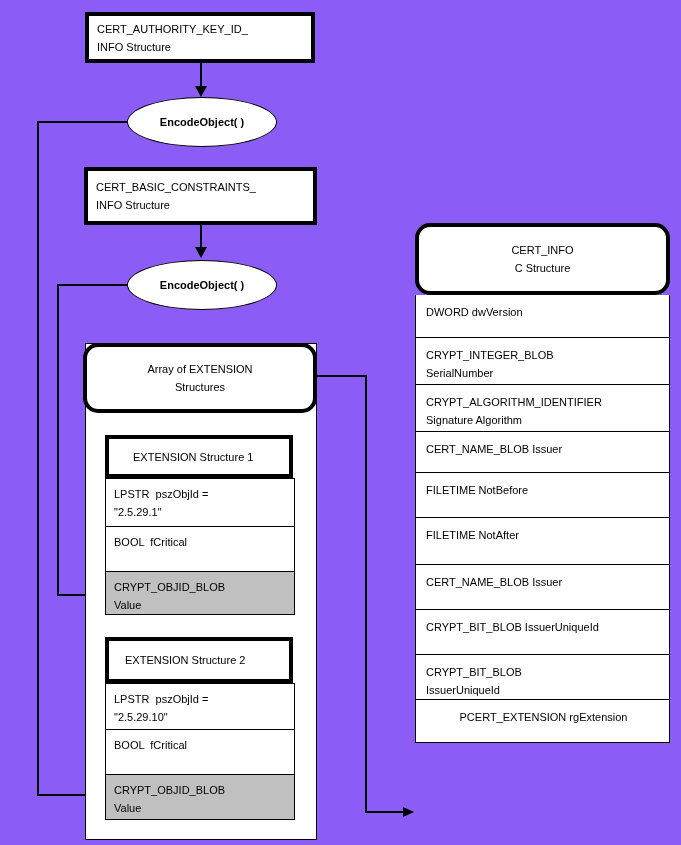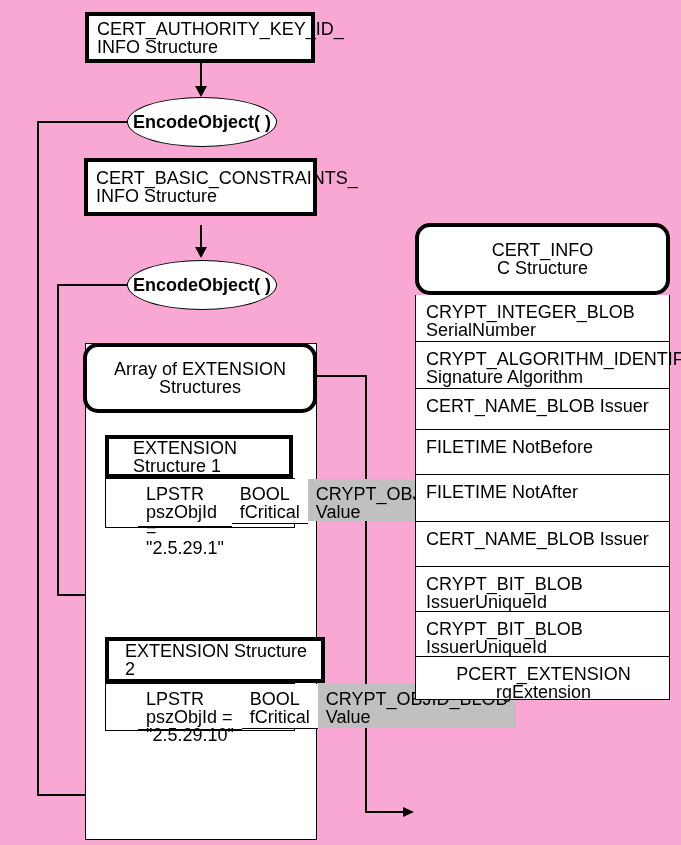--- a/index.html
+++ b/index.html
@@ -1,23 +1,23 @@
 <!DOCTYPE html>
 <html><head>
 <meta charset="utf-8">
 <style>
   * { margin: 0; padding: 0; box-sizing: border-box; }
   html, body { background: #ffffff; }
   #stage {
     position: relative;
     width: 681px;
     height: 845px;
-    background: #f9a8d4;
+    background: #8b5cf6;
     font-family: "Liberation Sans", sans-serif;
-    font-size: 18px;
+    font-size: 11px;
     line-height: 18px;
     color: #000000;
     overflow: hidden;
   }
   svg.connectors {
     position: absolute;
     left: 0; top: 0;
     width: 681px; height: 845px;
     z-index: 1;
   }
@@ -48,21 +48,21 @@
     border: 1px solid #000;
     background: #fff;
     z-index: 1;
   }
   .rows {
     position: absolute;
     border: 1px solid #000;
     background: #fff;
     z-index: 2;
     display: flex;
-    padding-left: 32px;
+    flex-direction: column;
   }
   .rows .row {
     border-bottom: 1px solid #000;
     padding: 6px 8px 0 8px;
     white-space: pre-wrap;
     background: #fff;
   }
   .rows .row:last-child { border-bottom: none; }
   .cert-rows {
     position: absolute;
@@ -112,54 +112,55 @@
       <polyline points="317,376 366,376 366,812 406,812" fill="none" stroke="#000" stroke-width="2"></polyline>
       <polygon points="414,812 403,807 403,817" fill="#000"></polygon>
     </g>
   </svg>
 
   <div class="box-thick pad-left pre" style="left:85px; top:12px; width:230px; height:51px;">CERT_AUTHORITY_KEY_ID_
 INFO Structure</div>
 
   <div class="ellipse" style="left:127px; top:97px; width:150px; height:50px;">EncodeObject( )</div>
 
-  <div class="box-thick pad-left pre" style="left:84px; top:158px; width:233px; height:58px;">CERT_BASIC_CONSTRAINTS_
+  <div class="box-thick pad-left pre" style="left:84px; top:167px; width:233px; height:58px;">CERT_BASIC_CONSTRAINTS_
 INFO Structure</div>
 
   <div class="ellipse" style="left:127px; top:260px; width:150px; height:50px;">EncodeObject( )</div>
 
   <div class="container-box" style="left:85px; top:343px; width:232px; height:497px;"></div>
 
   <div class="box-thick centered pre" style="left:83px; top:343px; width:234px; height:70px;">Array of EXTENSION
 Structures</div>
 
   <div class="box-thick pad-left" style="left:105px; top:435px; width:188px; height:43px;padding-left:24px;">EXTENSION Structure 1</div>
 
   <div class="rows" style="left:105px; top:478px; width:190px;">
     <div class="row" style="height:48px;">LPSTR  pszObjId =
 "2.5.29.1"</div>
     <div class="row" style="height:45px;">BOOL  fCritical</div>
     <div class="row" style="height: 42px; background: rgb(192, 192, 192);">CRYPT_OBJID_BLOB
 Value</div>
   </div>
 
-  <div class="box-thick pad-left" style="left:105px; top:637px; width:220px; height:46px;padding-left:16px;">EXTENSION Structure 2</div>
+  <div class="box-thick pad-left" style="left:105px; top:637px; width:188px; height:46px;padding-left:16px;">EXTENSION Structure 2</div>
 
   <div class="rows" style="left:105px; top:683px; width:190px;">
     <div class="row" style="height:46px;">LPSTR  pszObjId =
 "2.5.29.10"</div>
     <div class="row" style="height:45px;">BOOL  fCritical</div>
     <div class="row" style="height: 44px; background: rgb(192, 192, 192);">CRYPT_OBJID_BLOB
 Value</div>
   </div>
 
   <div class="box-thick centered pre" style="left:415px; top:223px; width:255px; height:72px;">CERT_INFO
 C Structure</div>
 
   <div class="cert-rows" style="left:415px; top:295px; width:255px;">
+    <div class="row" style="height:43px;">DWORD dwVersion</div>
     <div class="row" style="height:47px;">CRYPT_INTEGER_BLOB
 SerialNumber</div>
     <div class="row" style="height:47px;">CRYPT_ALGORITHM_IDENTIFIER
 Signature Algorithm</div>
     <div class="row" style="height:41px;">CERT_NAME_BLOB Issuer</div>
     <div class="row" style="height:45px;">FILETIME NotBefore</div>
     <div class="row" style="height:47px;">FILETIME NotAfter</div>
     <div class="row" style="height:45px;">CERT_NAME_BLOB Issuer</div>
     <div class="row" style="height:45px;">CRYPT_BIT_BLOB IssuerUniqueId</div>
     <div class="row" style="height:45px;">CRYPT_BIT_BLOB

